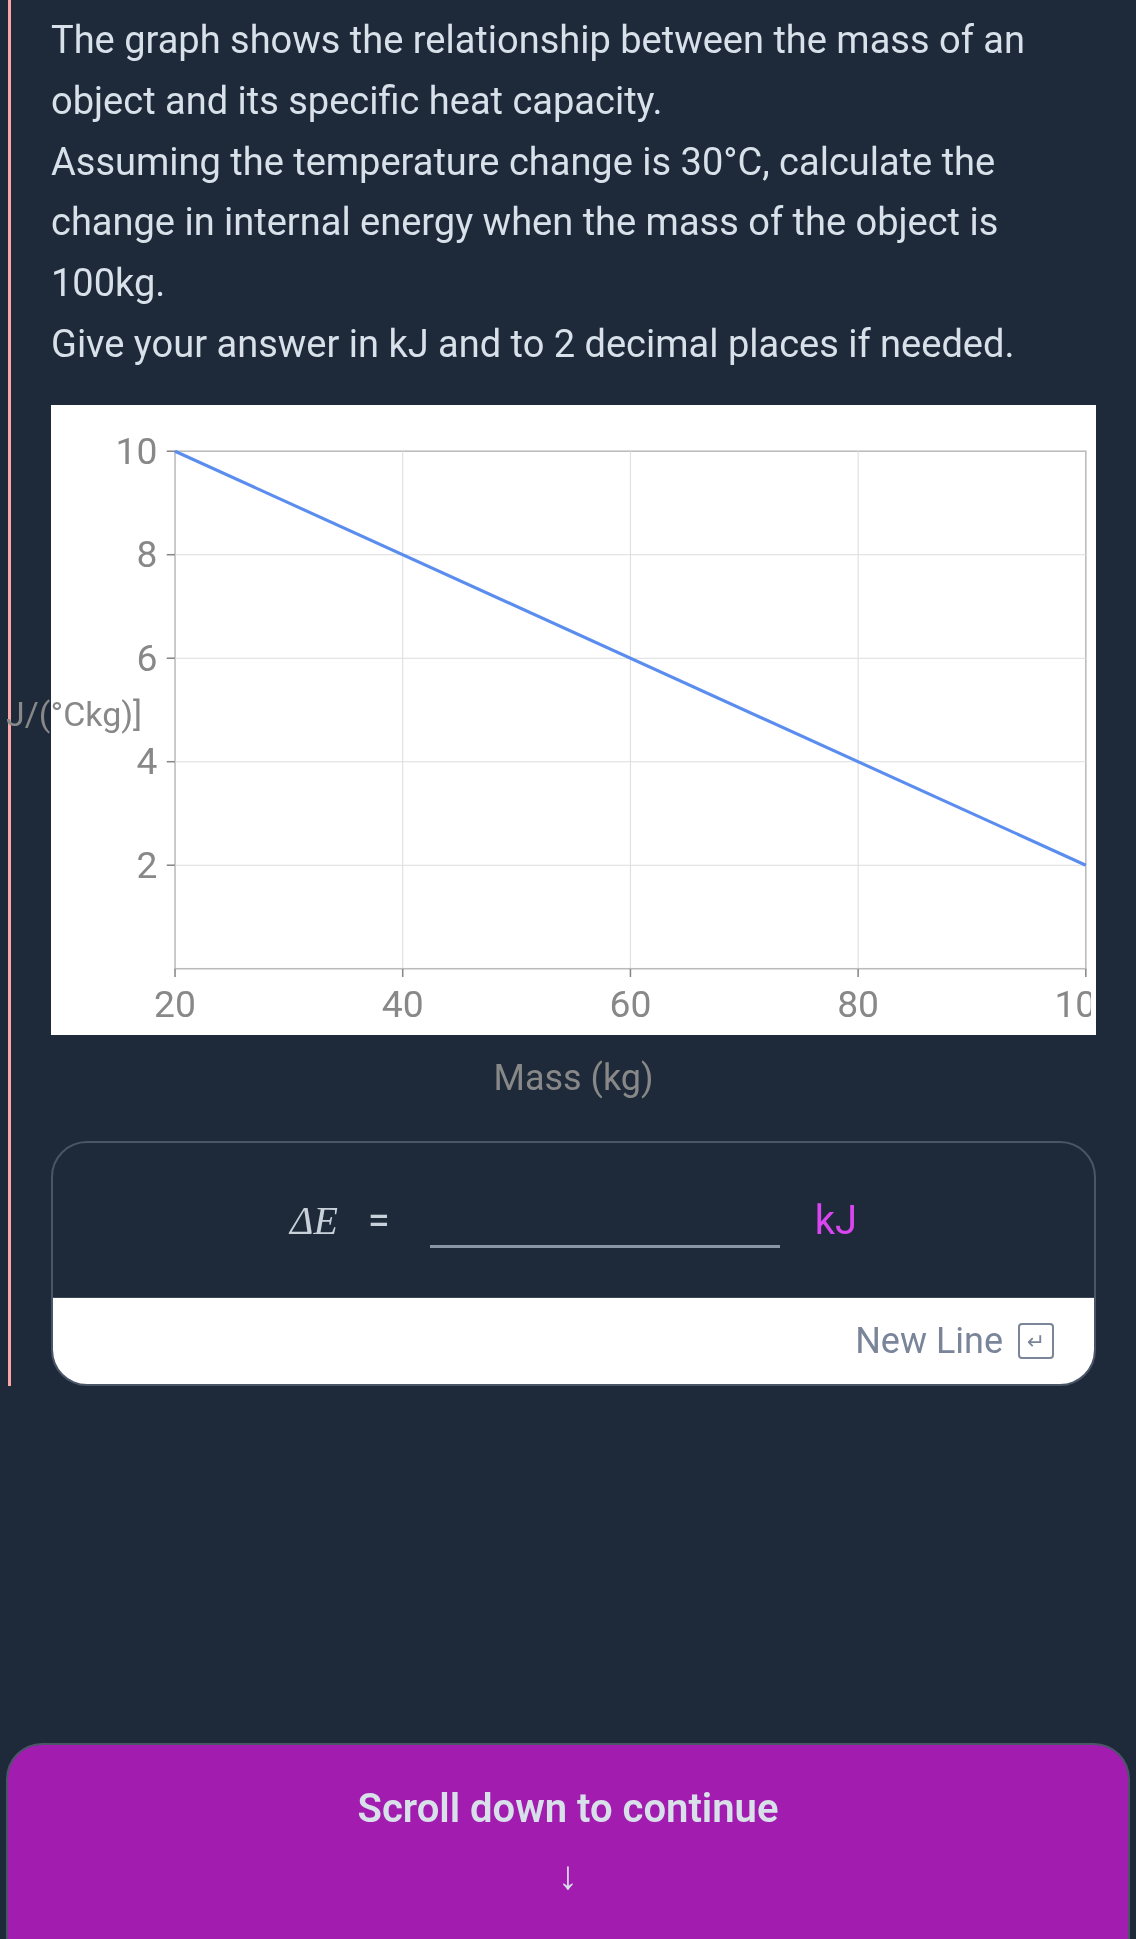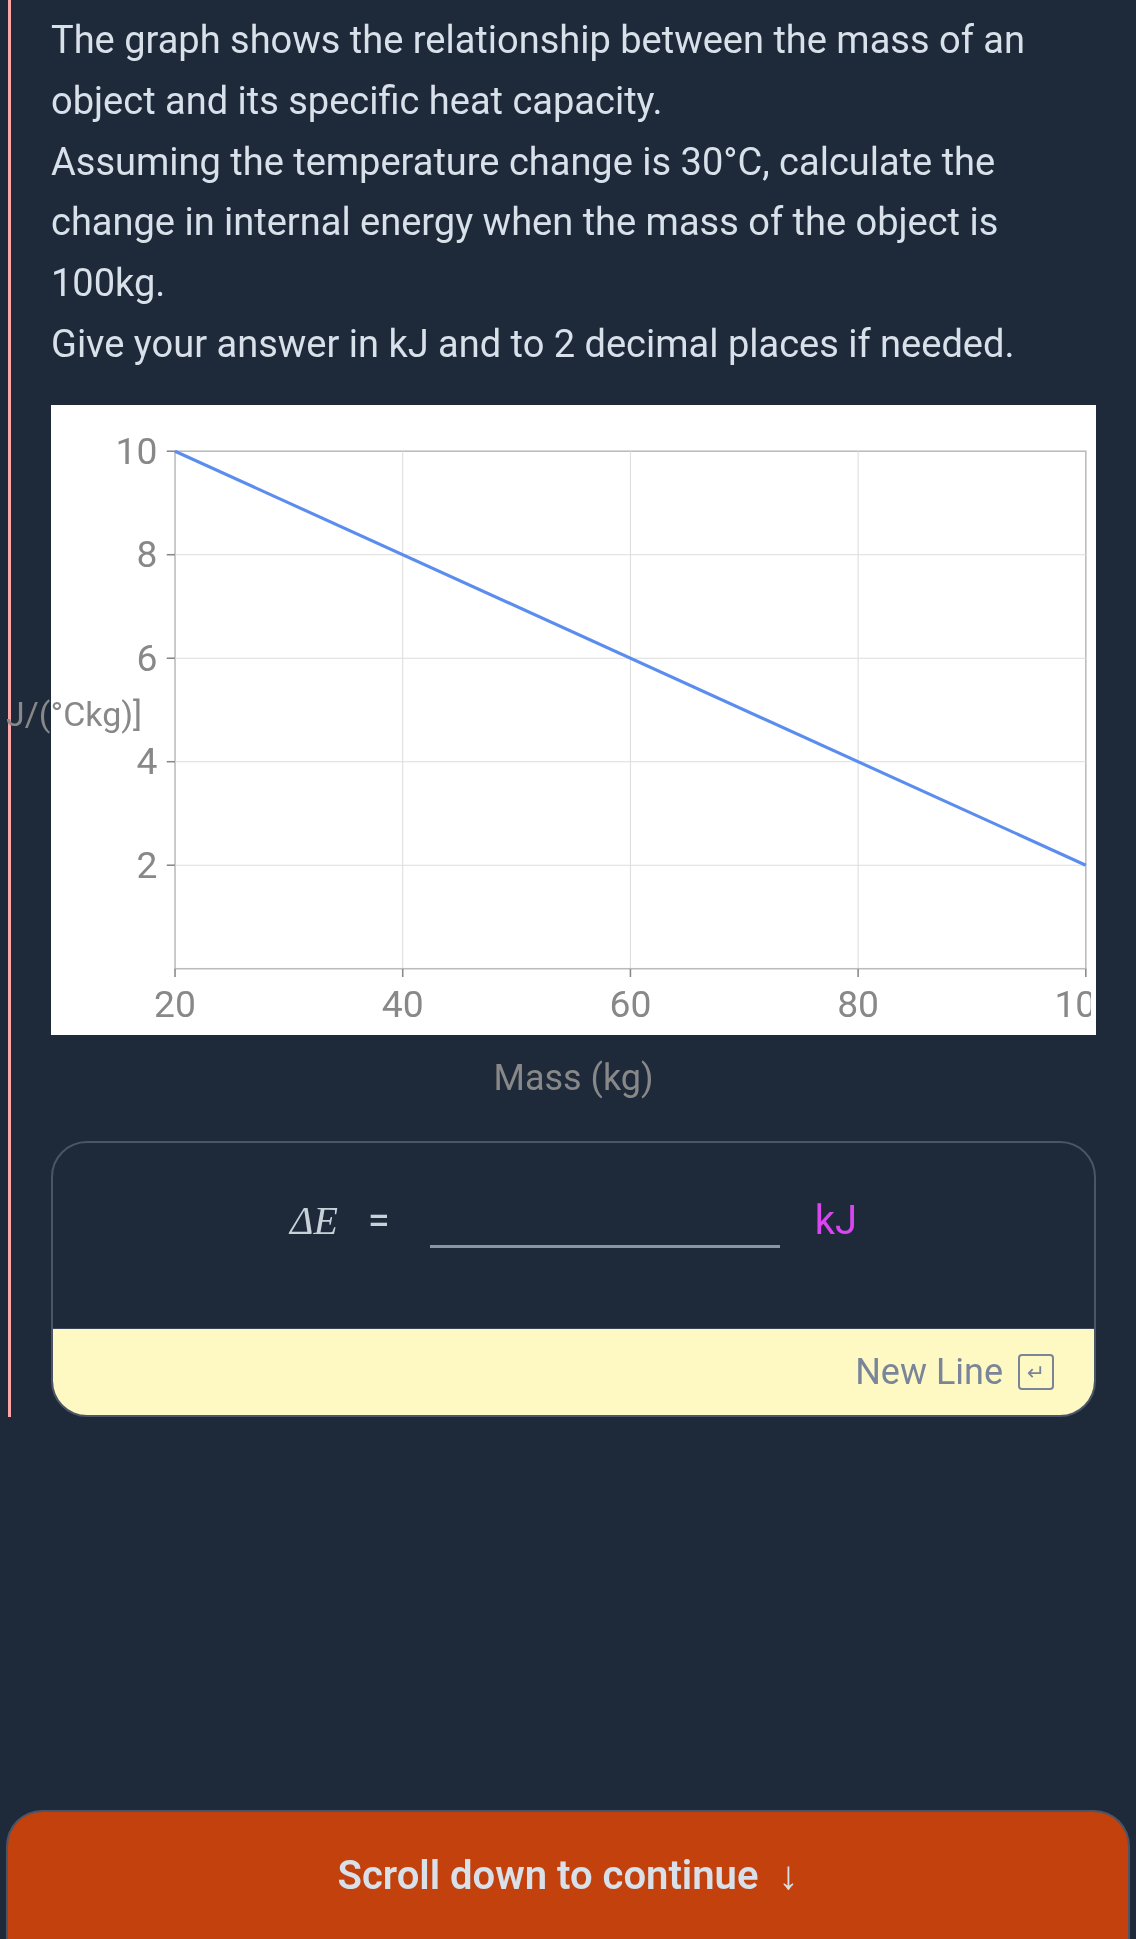--- a/index.html
+++ b/index.html
@@ -34,21 +34,21 @@
   .answer-box {
     border: 2px solid #4a5568;
     border-radius: 36px;
     overflow: hidden;
     margin-bottom: 60px;
   }
   .answer-main {
     display: flex;
     align-items: center;
     justify-content: center;
-    padding: 50px 40px 80px 40px;
+    padding: 50px 40px 49px 40px;
     gap: 20px;
   }
   .delta-e {
     font-family: 'Times New Roman', serif;
     font-size: 40px;
     font-style: italic;
     color: #c8d0da;
   }
   .equals {
     font-size: 40px;
@@ -65,21 +65,21 @@
     color: #e8eef5;
     outline: none;
     margin-left: 20px;
   }
   .unit {
     font-size: 40px;
     color: #d946ef;
     margin-left: 15px;
   }
   .answer-footer {
-    background: #fef9c3;
+    background: #ffffff;
     padding: 22px 40px;
     display: flex;
     justify-content: flex-end;
     align-items: center;
     gap: 15px;
     border-top: 1px solid #3a4558;
   }
   .new-line-text {
     font-size: 36px;
     color: #7a8599;
@@ -102,21 +102,22 @@
     right: 0;
     border: 2px solid #4a5568;
     border-bottom: none;
     border-radius: 36px 36px 0 0;
     padding: 40px 20px;
     display: flex;
     align-items: center;
     justify-content: center;
     gap: 20px;
     margin: 0 6px;
-    background: #c2410c;
+    background: #a21caf;
+    flex-direction: column;
   }
   .scroll-text {
     font-size: 40px;
     font-weight: 600;
     color: #d8e0ea;
   }
   .arrow-down {
     font-size: 40px;
     color: #d8e0ea;
   }

